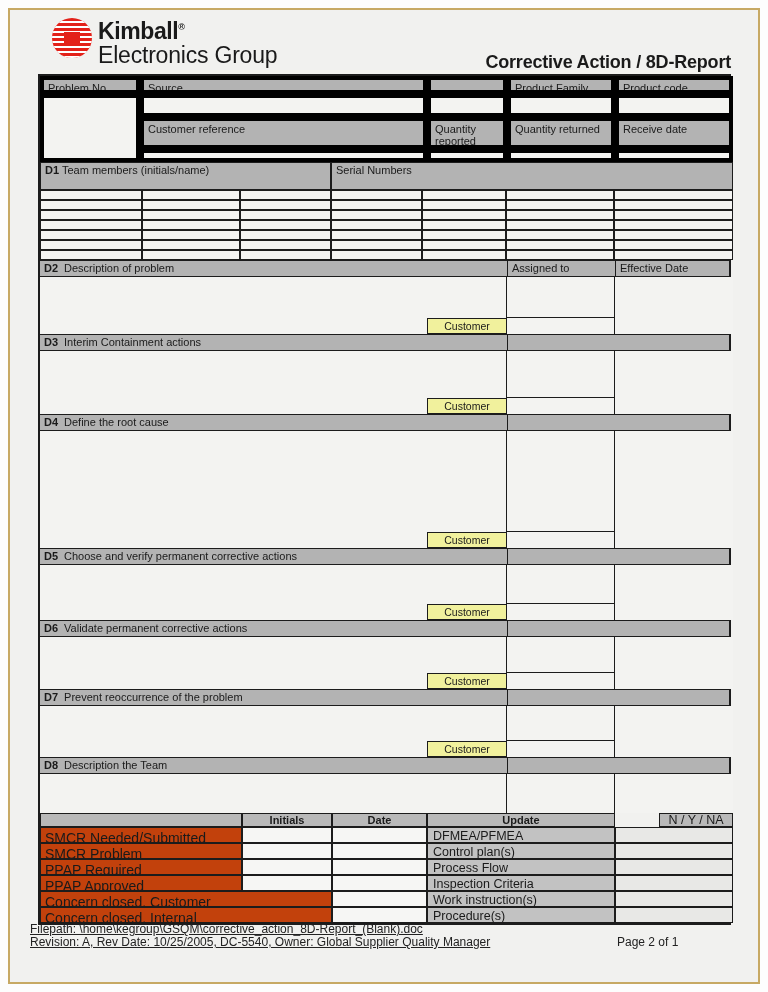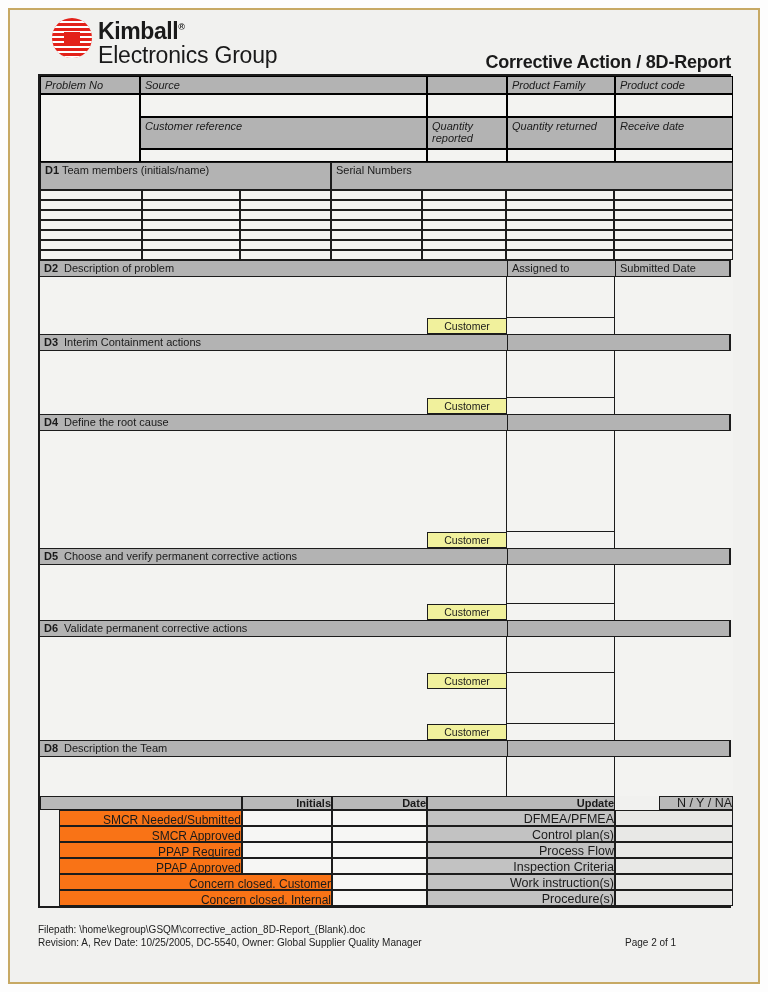--- a/index.html
+++ b/index.html
@@ -28,21 +28,21 @@
   
   .gray  { background:#b3b3b3; }
   .light { background:#f3f3f1; }
   .lbl   { font-size:11px; padding:2px 0 0 4px; }
 
   .tbl { border:2px solid #1c1c1c; border-bottom:none; }
 
   
   .top-grid { display:grid; grid-template-columns:100px 287px 80px 108px 118px;
               grid-template-rows:18px 23px 32px 13px; }
-  .top-grid > div { border:1px solid #000000; overflow:hidden;font-style:italic; }
+  .top-grid > div { border:4px solid #000000; overflow:hidden; }
   .probno-val { grid-row:2 / 5; grid-column:1; }
 
   
   .d1-head { display:grid; grid-template-columns:291px 402px; height:28px; }
   .d1-head > div { border:1px solid #1c1c1c; background:#b3b3b3; font-size:11px;
                    padding:1px 0 0 4px; overflow:hidden; }
   .d1-grid { display:grid; grid-template-columns:102px 98px 91px 91px 84px 108px 119px;
              grid-auto-rows:10px; height:70px; }
   .d1c { background:#f3f3f1; border:1px solid #1c1c1c; }
 
@@ -65,32 +65,32 @@
   .sb-b  { position:absolute; left:575px; top:0; width:118px; background:#f3f3f1; }
   .sb-a2 { position:absolute; left:467px; bottom:0; height:16px; width:108px; background:#f3f3f1;
            border-right:1px solid #1c1c1c; }
   .sb-b2 { position:absolute; left:575px; bottom:0; height:16px; width:118px; background:#f3f3f1; }
   .cn { position:absolute; left:387px; bottom:0; width:80px; height:16px; background:#f1f19d;
         border:1px solid #1c1c1c; font-size:10.5px; text-align:center; line-height:14px; }
 
   
   .ap { display:grid; grid-template-columns:202px 90px 95px 188px 118px;
         grid-template-rows:14px repeat(6, 16px); border-bottom:2px solid #1c1c1c; }
-  .ap > div { border:1px solid #1c1c1c; overflow:hidden;text-align:right; }
+  .ap > div { border:1px solid #1c1c1c; overflow:hidden; }
   .ap-h { background:#b9b9b9; font-size:11px; font-weight:bold; text-align:center; line-height:12px; }
   .ap-h.nyna-h { font-weight:normal; font-size:12.5px;margin-left:44px; }
-  .ap-label  { background:#f97316; font-size:12px; padding:2px 0 0 4px;margin-left:19px; }
+  .ap-label  { background:#c2410c; font-size:14px; padding:2px 0 0 4px; }
   .ap-label.wide { grid-column:span 2; }
   .ap-update { background:#c2c2c2; font-size:12.5px; padding:1px 0 0 5px; }
   .ap-blank  { background:#f6f6f4; }
   .ap-nyna   { background:#e8e8e6; }
 
   
-  .footer { position:absolute; left:28px; top:913px; width:693px; font-size:10px;
-            line-height:13px; color:#222; }
+  .footer { position:absolute; left:20px; top:913px; width:693px; font-size:12px;
+            line-height:13px; color:#222;text-decoration:underline; }
   .footer .pg { position:absolute; left:587px; top:13px; }
 </style>
 </head>
 <body>
 
 <div class="page">
   <div class="frame">
     <div class="content">
 
       <div class="hdr">
@@ -181,21 +181,21 @@
             <div class="d1c"></div>
             <div class="d1c"></div>
             <div class="d1c"></div>
             <div class="d1c"></div>
           </div>
 
         <div>
           <div class="sect-head">
             <div class="sh-label"><b>D2</b><span>Description of problem</span></div>
             <div class="sh-cellA">Assigned to</div>
-            <div class="sh-cellB">Submitted Date</div>
+            <div class="sh-cellB">Effective Date</div>
           </div>
           <div class="sect-body" style="height:57px;">
             <div class="sb-main"></div>
             <div class="sb-a" style="height:41px;"></div>
             <div class="sb-b" style="height:41px;"></div>
             <div class="sb-a2"></div>
             <div class="sb-b2"></div>
             <div class="cn">Customer notified</div>
           </div>
         </div>
@@ -254,20 +254,24 @@
             <div class="sb-main"></div>
             <div class="sb-a" style="height:36px;"></div>
             <div class="sb-b" style="height:36px;"></div>
             <div class="sb-a2"></div>
             <div class="sb-b2"></div>
             <div class="cn">Customer notified</div>
           </div>
         </div>
 
         <div>
+          <div class="sect-head">
+            <div class="sh-label"><b>D7</b><span>Prevent  reoccurrence of the problem</span></div>
+            <div class="sh-span"></div>
+          </div>
           <div class="sect-body" style="height:51px;">
             <div class="sb-main"></div>
             <div class="sb-a" style="height:35px;"></div>
             <div class="sb-b" style="height:35px;"></div>
             <div class="sb-a2"></div>
             <div class="sb-b2"></div>
             <div class="cn">Customer notified</div>
           </div>
         </div>
 
@@ -289,21 +293,21 @@
           <div class="ap-h">Date</div>
           <div class="ap-h">Update</div>
           <div class="ap-h nyna-h">N / Y / NA</div>
 
           <div class="ap-label">SMCR Needed/Submitted</div>
           <div class="ap-blank"></div>
           <div class="ap-blank"></div>
           <div class="ap-update">DFMEA/PFMEA</div>
           <div class="ap-nyna"></div>
 
-          <div class="ap-label">SMCR Approved</div>
+          <div class="ap-label">SMCR Problem</div>
           <div class="ap-blank"></div>
           <div class="ap-blank"></div>
           <div class="ap-update">Control plan(s)</div>
           <div class="ap-nyna"></div>
 
           <div class="ap-label">PPAP Required</div>
           <div class="ap-blank"></div>
           <div class="ap-blank"></div>
           <div class="ap-update">Process Flow</div>
           <div class="ap-nyna"></div>

